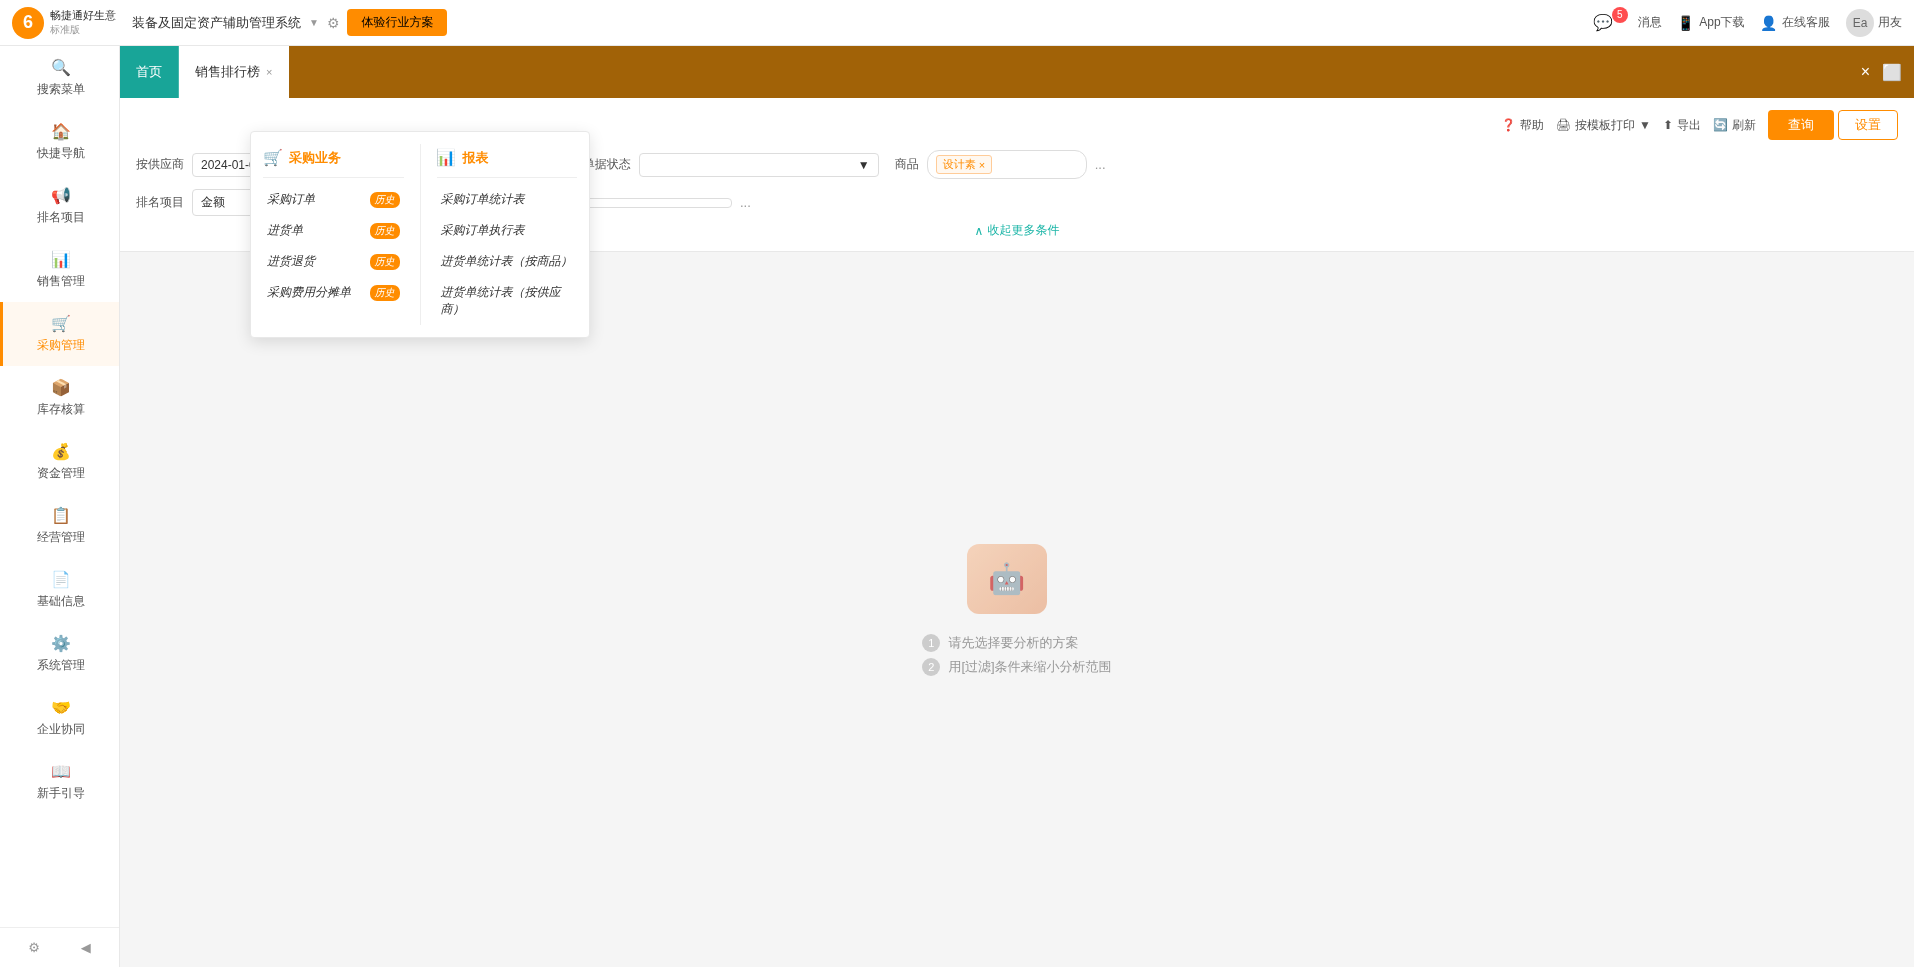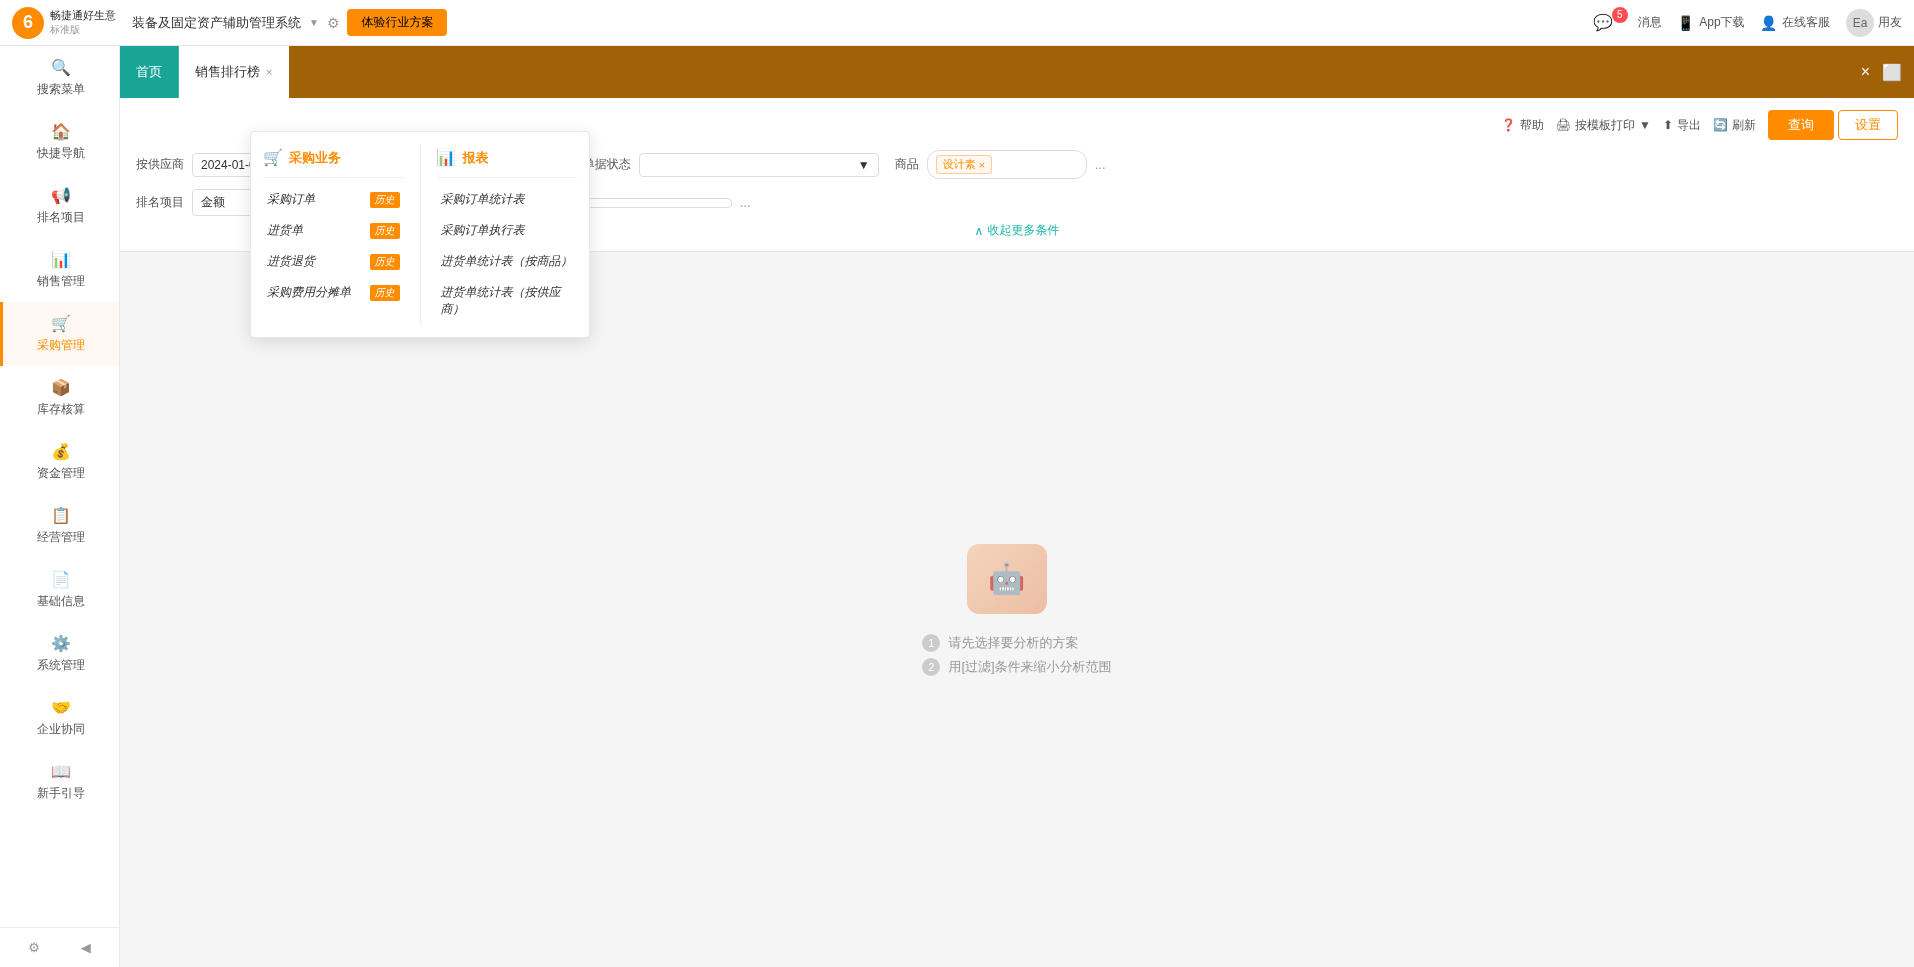--- a/index.html
+++ b/index.html
@@ -268,21 +268,21 @@
       justify-content: space-between;
       padding: 7px 4px;
       cursor: pointer;
       color: #333;
       font-size: 12px;
       font-style: italic;
     }
     .history-tag {
       background: #ff8c00;
       color: white;
-      border-radius: 2px;
+      border-radius: 7px;
       padding: 1px 5px;
       font-size: 10px;
     }
     .dropdown-divider {
       width: 1px;
       background: #eee;
       margin: 0 4px;
     }
 
     

